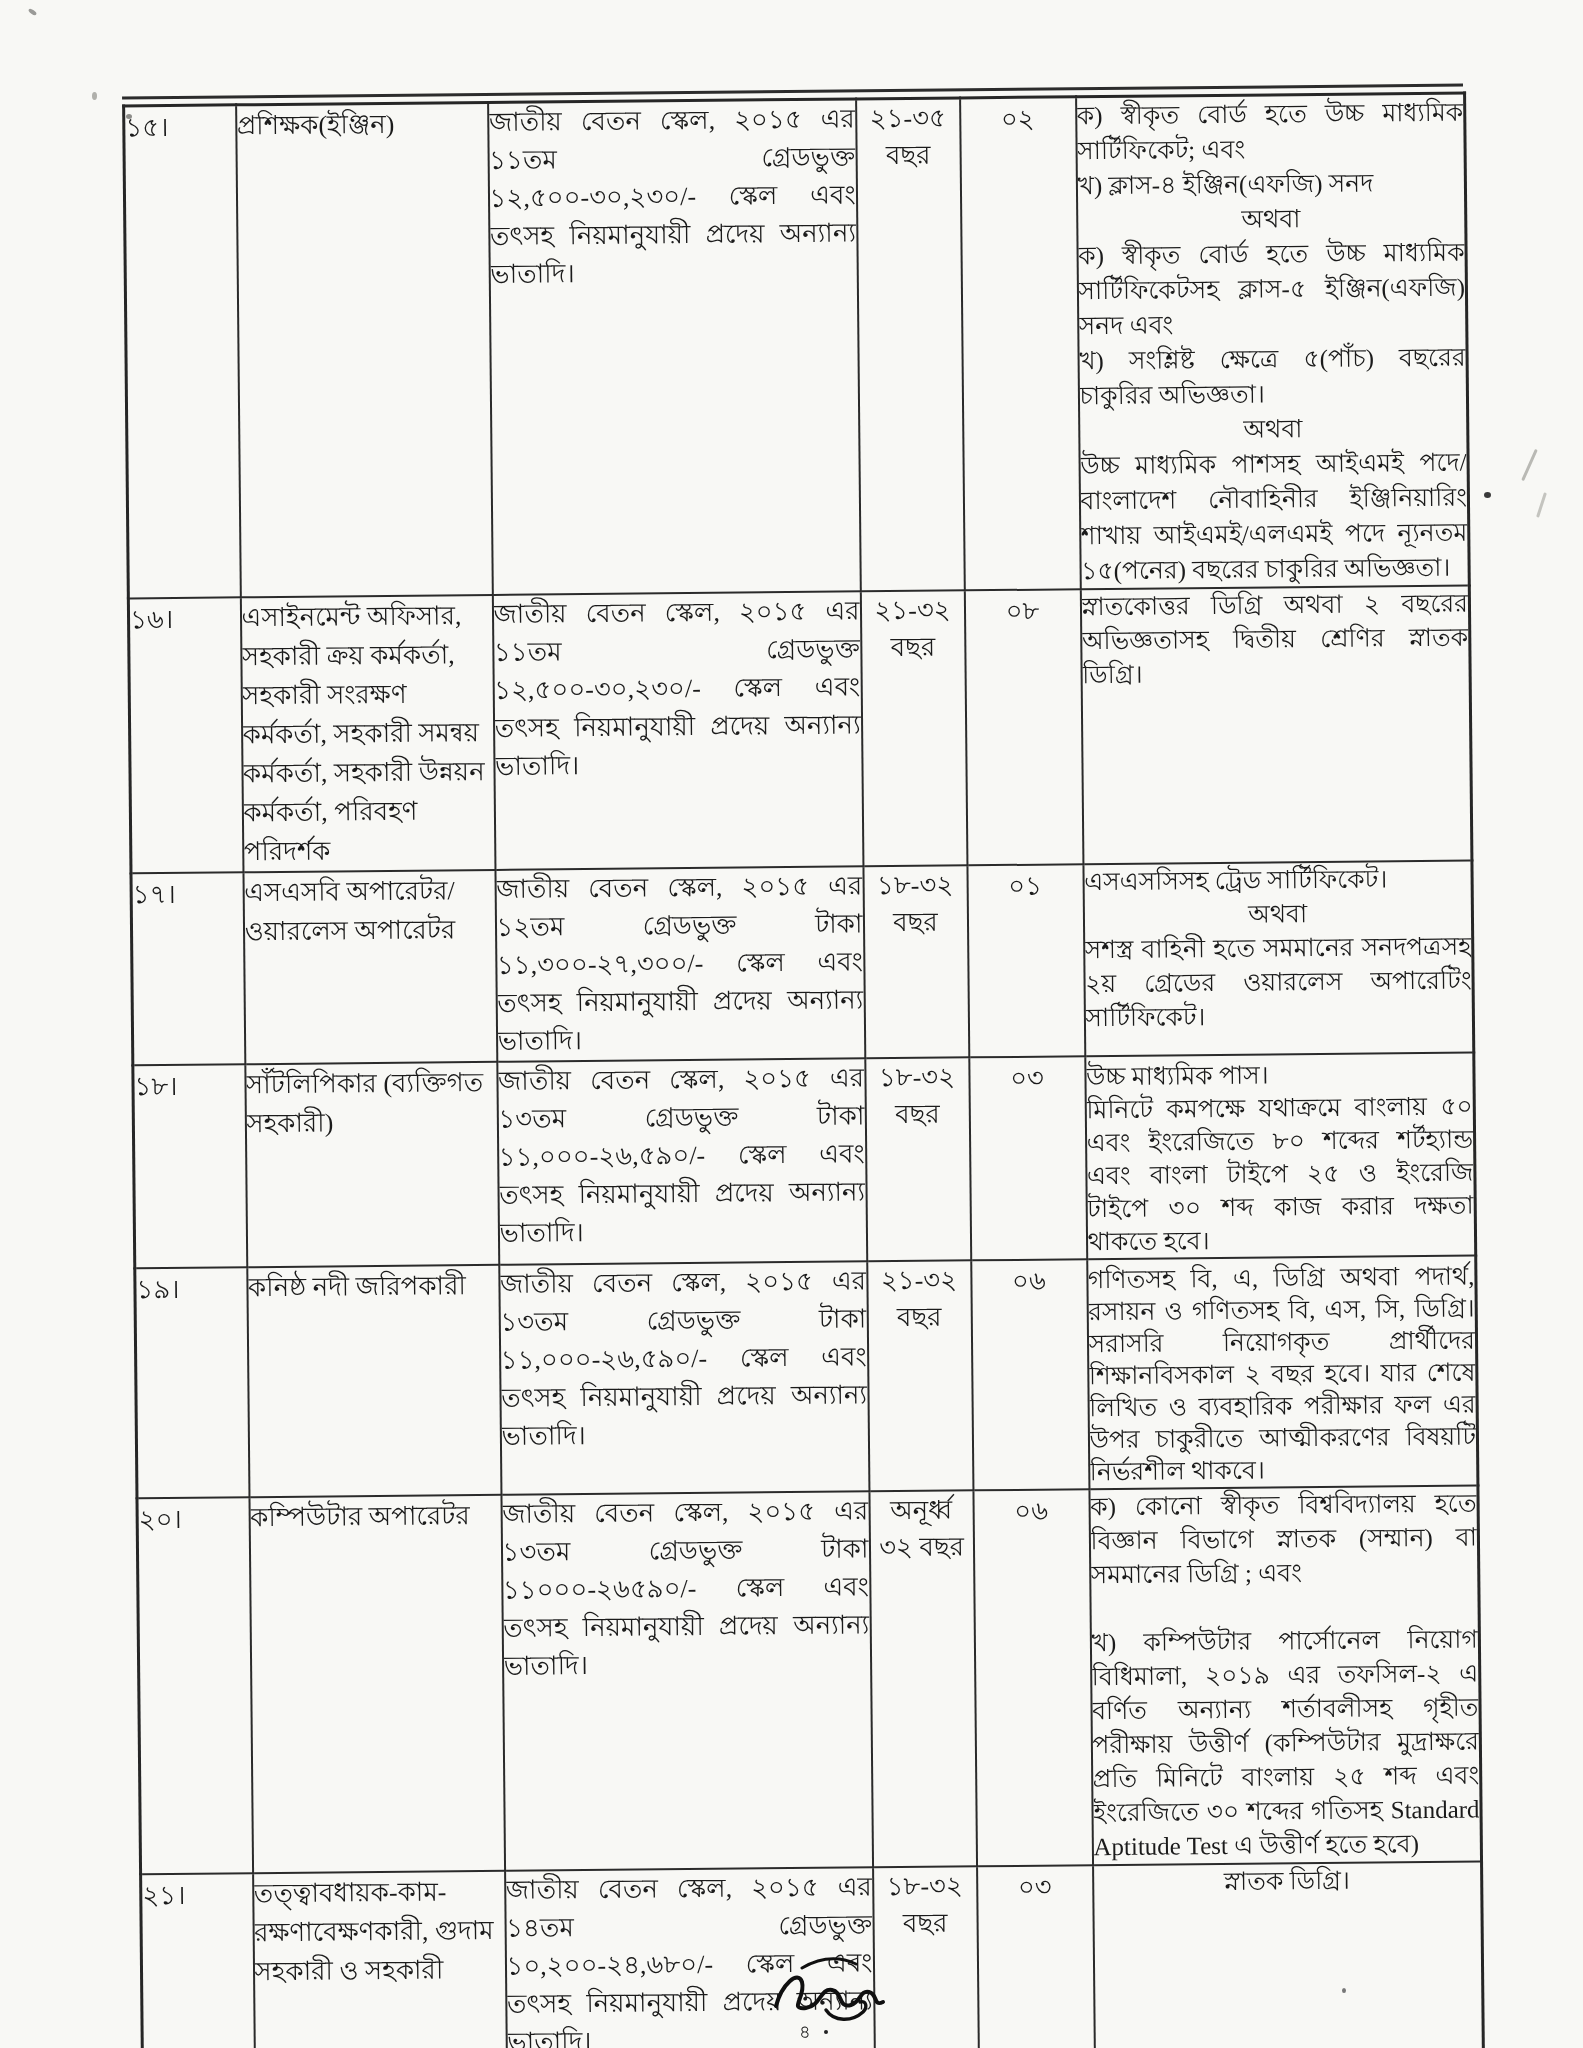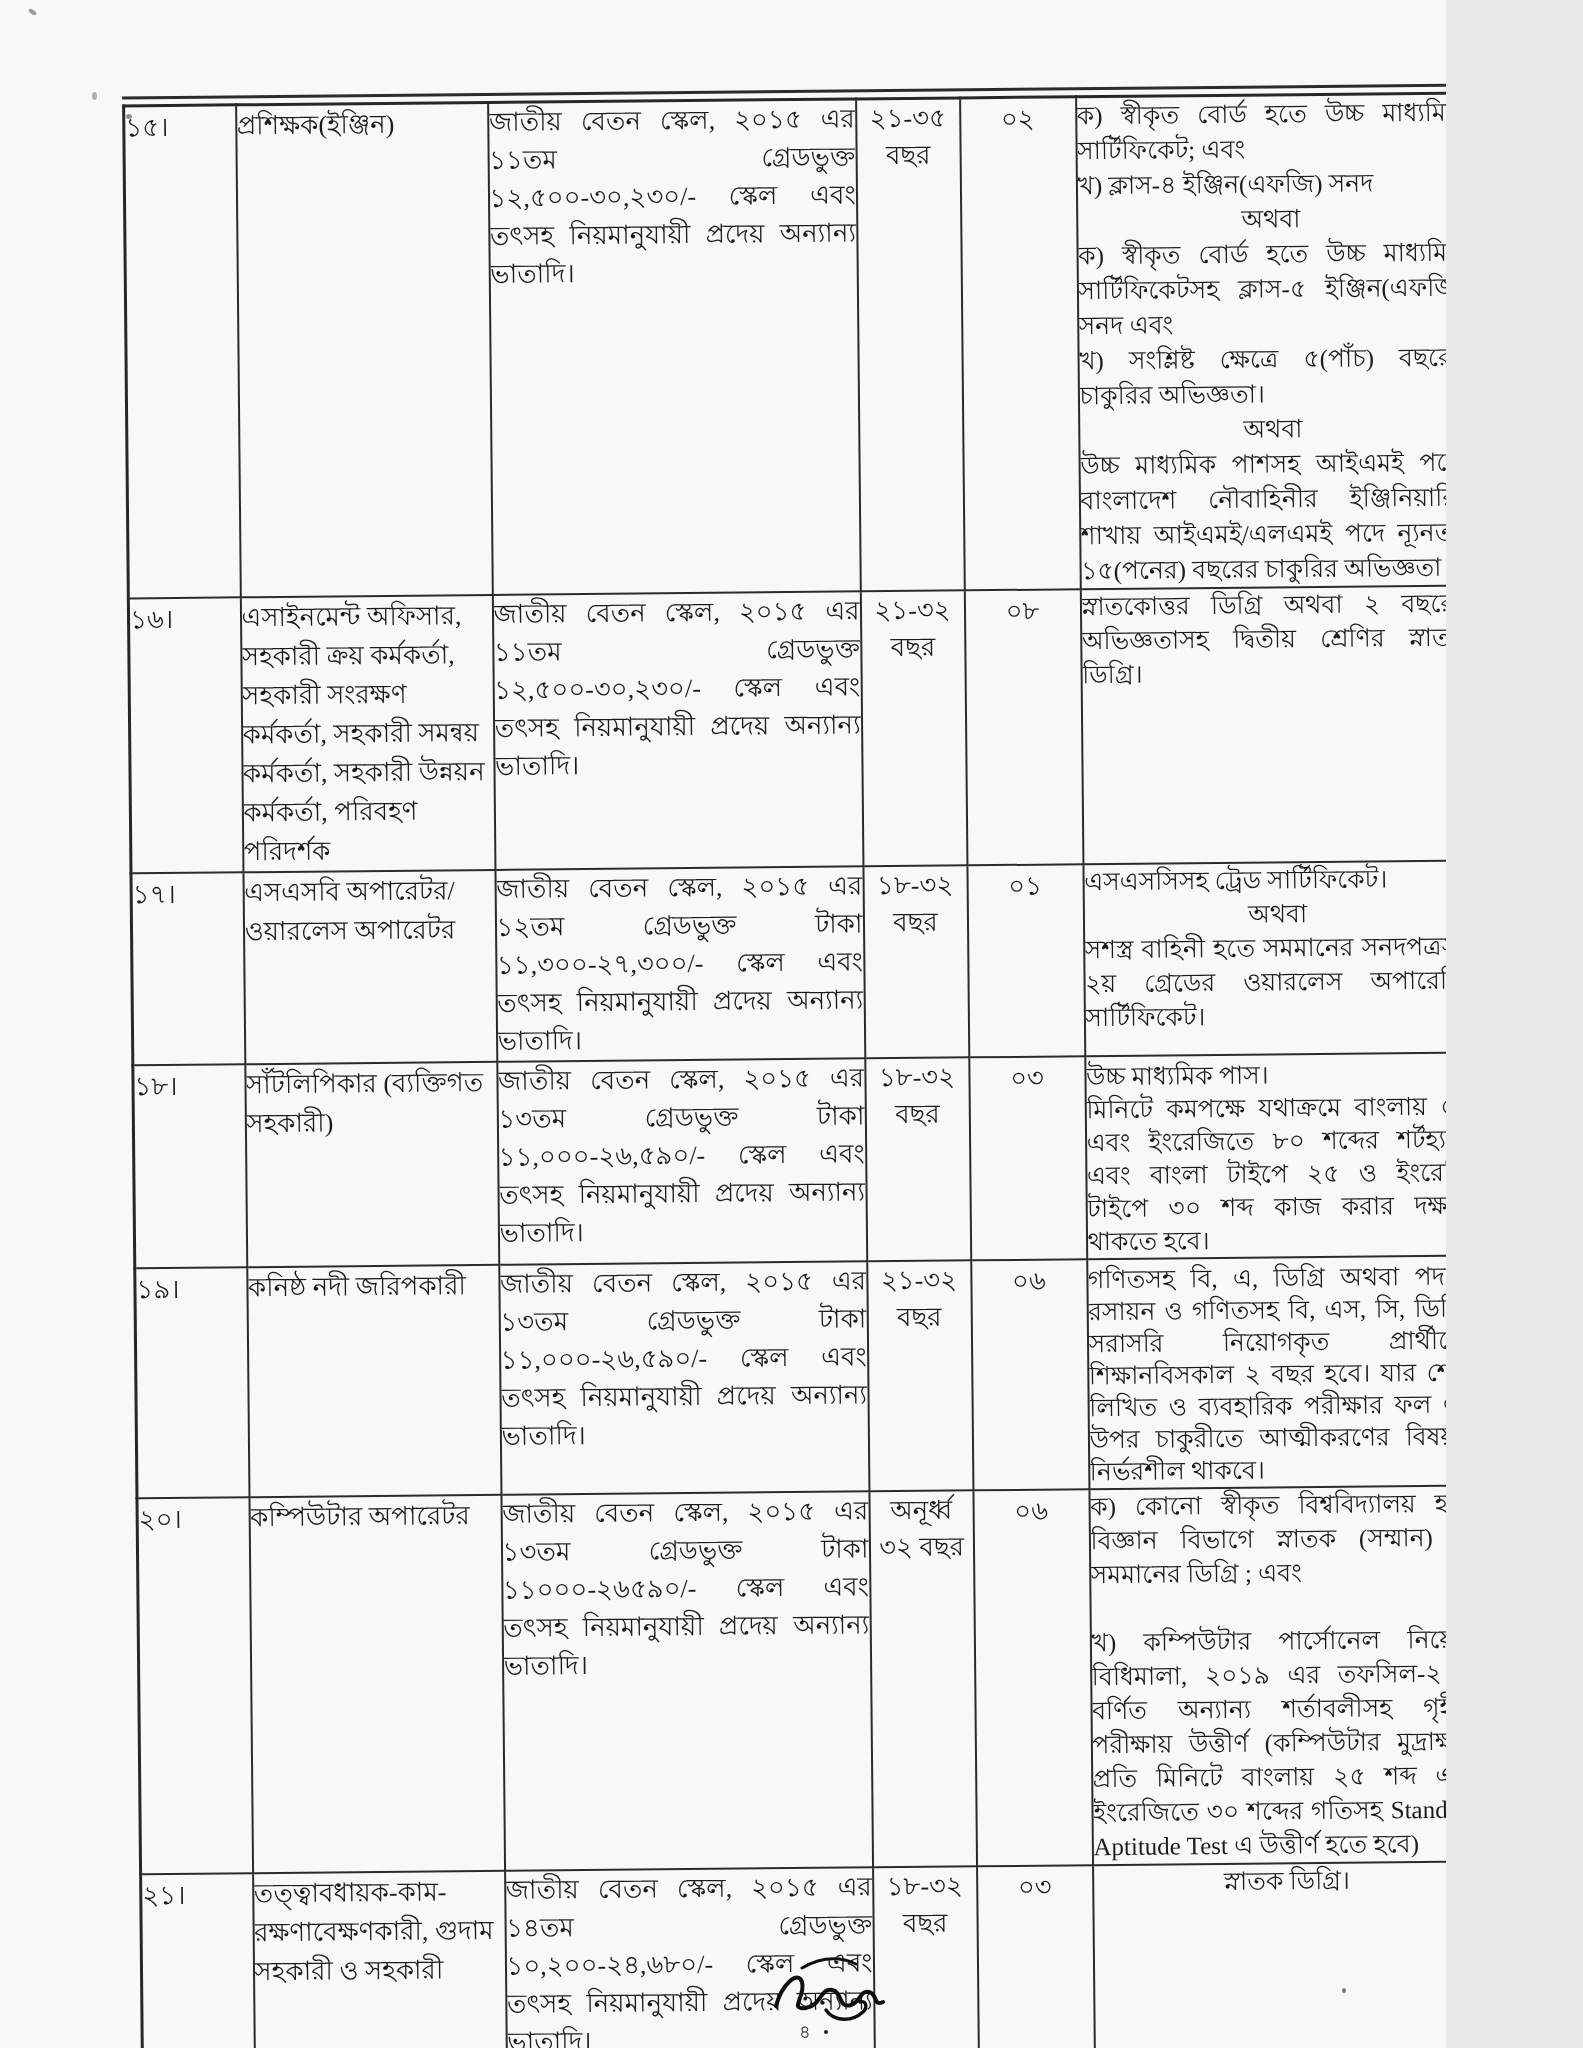--- a/index.html
+++ b/index.html
@@ -1,18 +1,18 @@
 <!DOCTYPE html>
 <html lang="bn"><head>
 <meta charset="utf-8">
 <style>
   html,body{margin:0;padding:0;background:#e9e9e7;}
   .page{
     position:relative;
-    width:1446px;height:2048px;
+    width:1583px;height:2048px;
     background:#f8f8f5;
     overflow:hidden;
     font-family:"Liberation Serif","DejaVu Sans",serif;
     color:#1b1b1b;
   }
   
   .tilt{
     position:absolute;left:122px;top:90px;width:1341px;
     transform:rotate(-0.55deg);
     transform-origin:50% 0;

